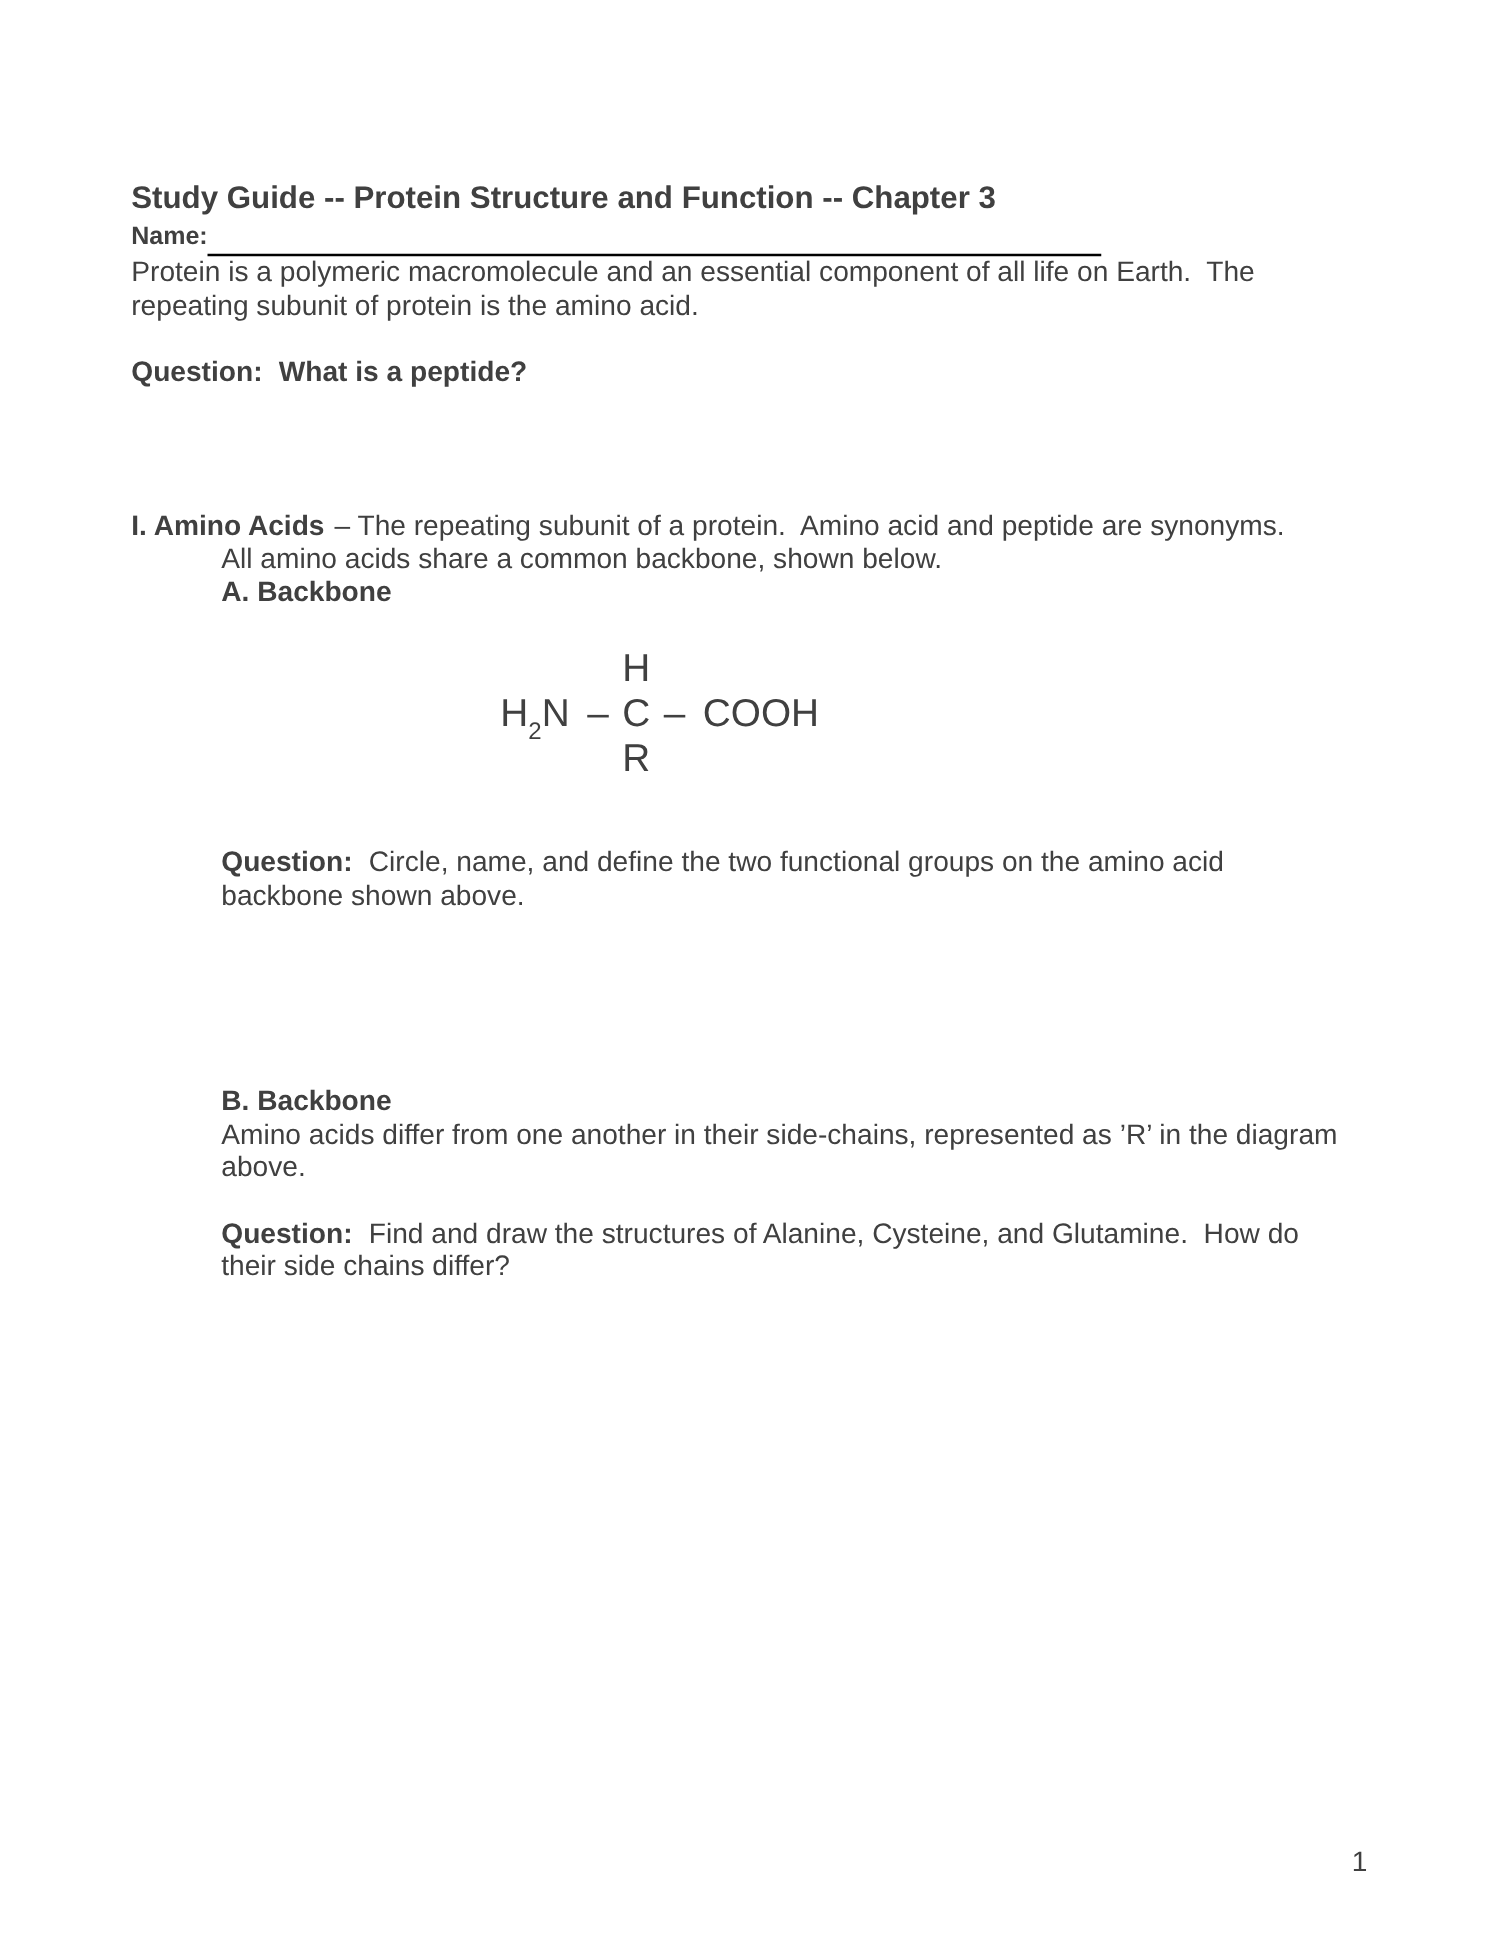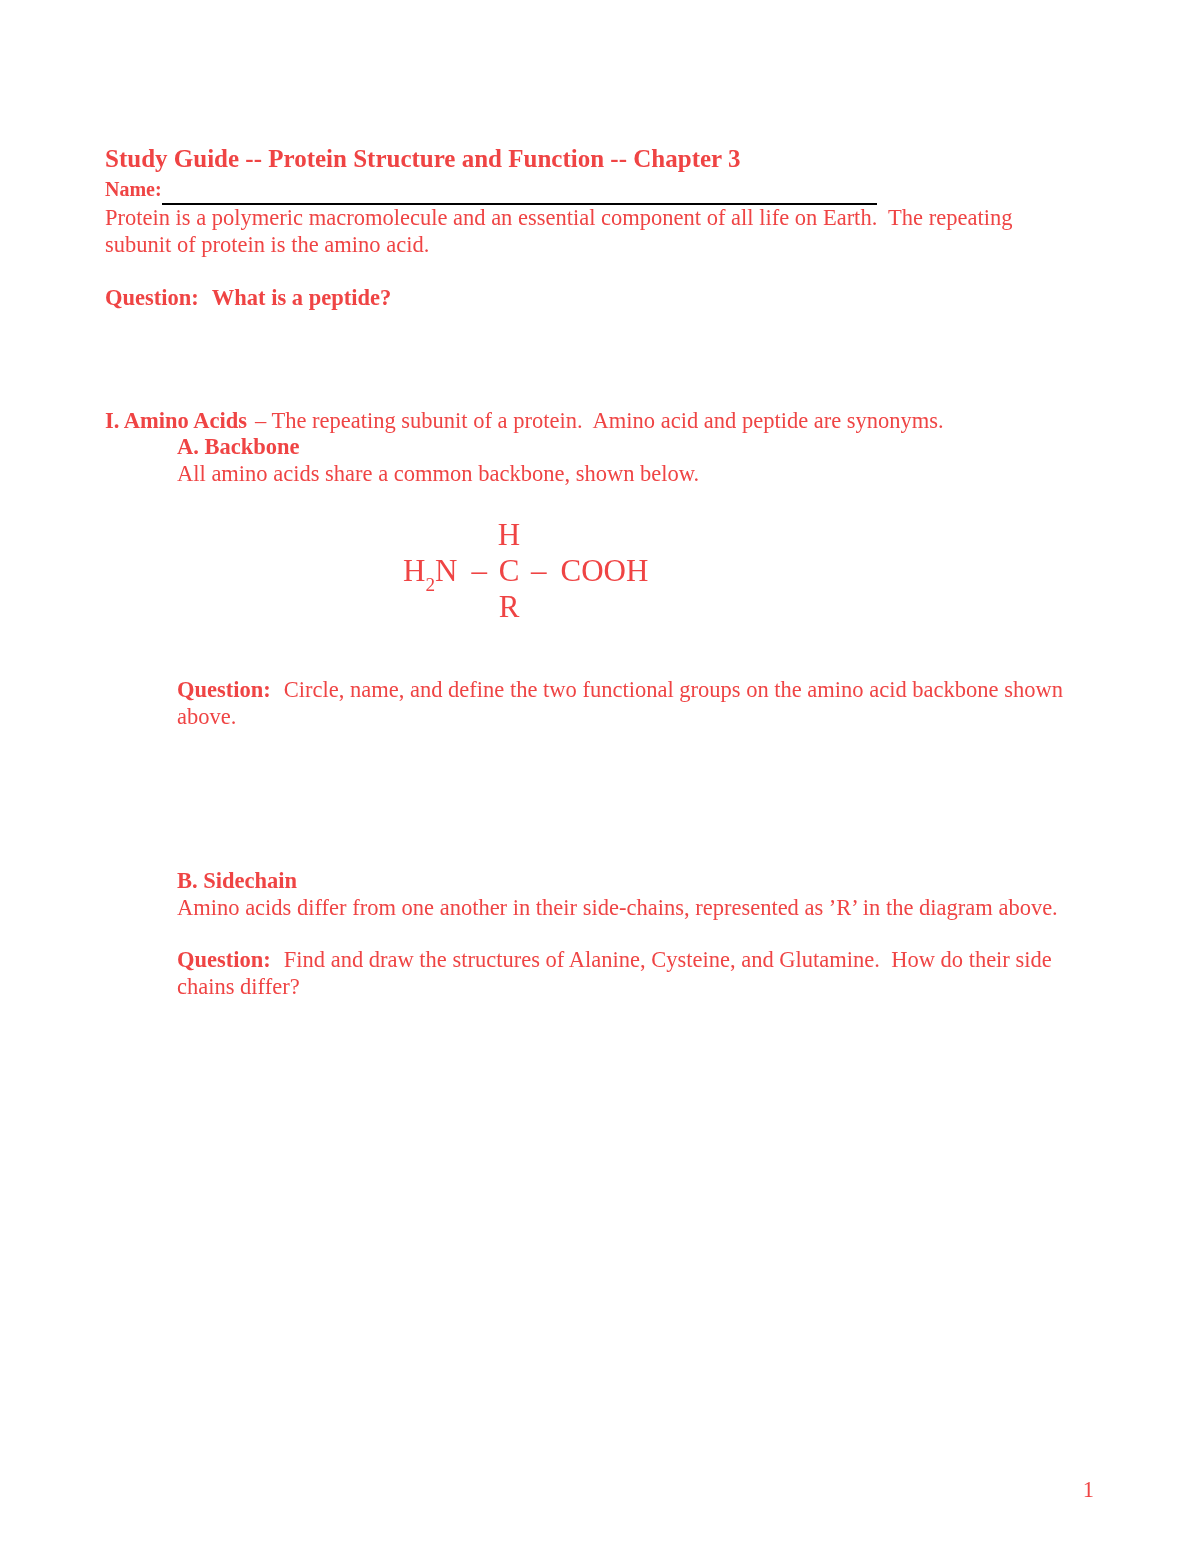--- a/index.html
+++ b/index.html
@@ -2,22 +2,22 @@
 <html><head>
 <meta charset="utf-8">
 <style>
   * { margin: 0; padding: 0; box-sizing: border-box; }
   html, body { background: #ffffff; }
   .page {
     position: relative;
     width: 1200px;
     height: 1553px;
     background: #ffffff;
-    color: #ef4444;
-    font-family: Liberation Serif, serif;
+    color: #404040;
+    font-family: Liberation Sans, sans-serif;
     overflow: hidden;
   }
   .content { padding: 143px 105px 0 105px; }
 
   .title {
     font-size: 25px;
     font-weight: bold;
     line-height: 31px;
     white-space: pre-wrap;
   }
@@ -112,22 +112,22 @@
       <span class="name-label">Name:</span>
         <span class="name-underline"></span>
     </div>
 
     <p class="body-text intro">Protein is a polymeric macromolecule and an essential component of all life on Earth.  The repeating subunit of protein is the amino acid.</p>
 
     <p class="body-text q-line"><span class="q-label">Question:</span><span class="q-bold">What is a peptide?</span></p>
 
     <p class="body-text section-heading"><span class="heading-bold">I. Amino Acids</span><span class="heading-rest">– The repeating subunit of a protein.  Amino acid and peptide are synonyms.</span></p>
 
+    <p class="body-text indent">All amino acids share a common backbone, shown below.</p>
     <p class="body-text indent sub-heading">A. Backbone</p>
-    <p class="body-text indent">All amino acids share a common backbone, shown below.</p>
 
     <div class="molecule">
       <span class="mol-left"></span>
       <span class="mol-center">H</span>
       <span class="mol-right"></span>
 
       <span class="mol-left"></span>
       <span class="mol-center"><span class="bond-v"></span></span>
       <span class="mol-right"></span>
 
@@ -139,21 +139,21 @@
       <span class="mol-center"><span class="bond-v"></span></span>
       <span class="mol-right"></span>
 
       <span class="mol-left"></span>
       <span class="mol-center">R</span>
       <span class="mol-right"></span>
     </div>
 
     <p class="body-text indent blank-q2"><span class="q-label">Question:</span><span>Circle, name, and define the two functional groups on the amino acid backbone shown above.</span></p>
 
-    <p class="body-text indent sub-heading b-heading">B. Sidechain</p>
+    <p class="body-text indent sub-heading b-heading">B. Backbone</p>
     <p class="body-text indent">Amino acids differ from one another in their side-chains, represented as ’R’ in the diagram above.</p>
 
     <p class="body-text indent q3-line"><span class="q-label">Question:</span><span>Find and draw the structures of Alanine, Cysteine, and Glutamine.  How do their side chains differ?</span></p>
 
   </div>
 
   <div class="page-number">1</div>
 </div>
 
 </body></html>

